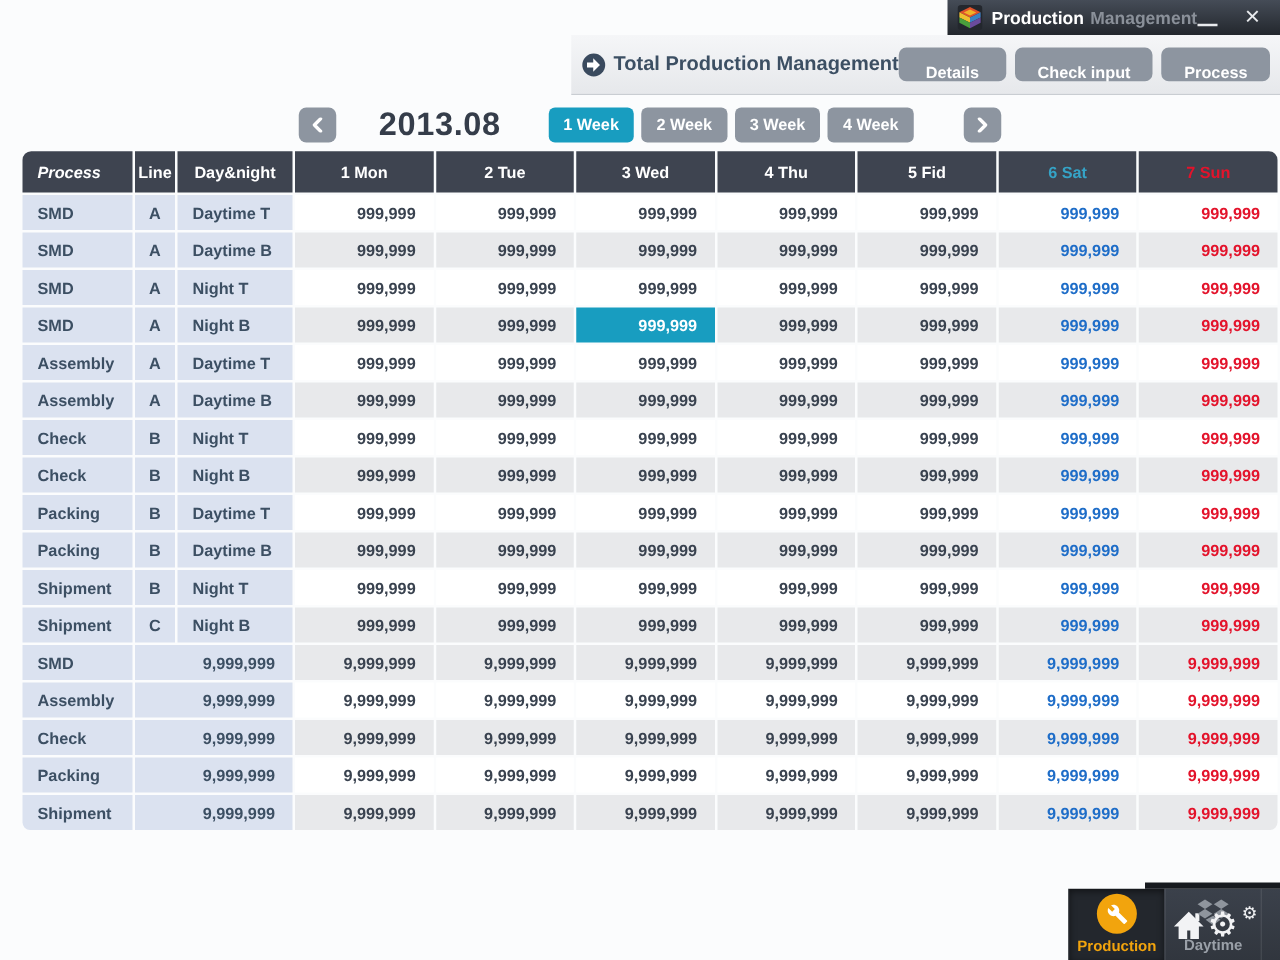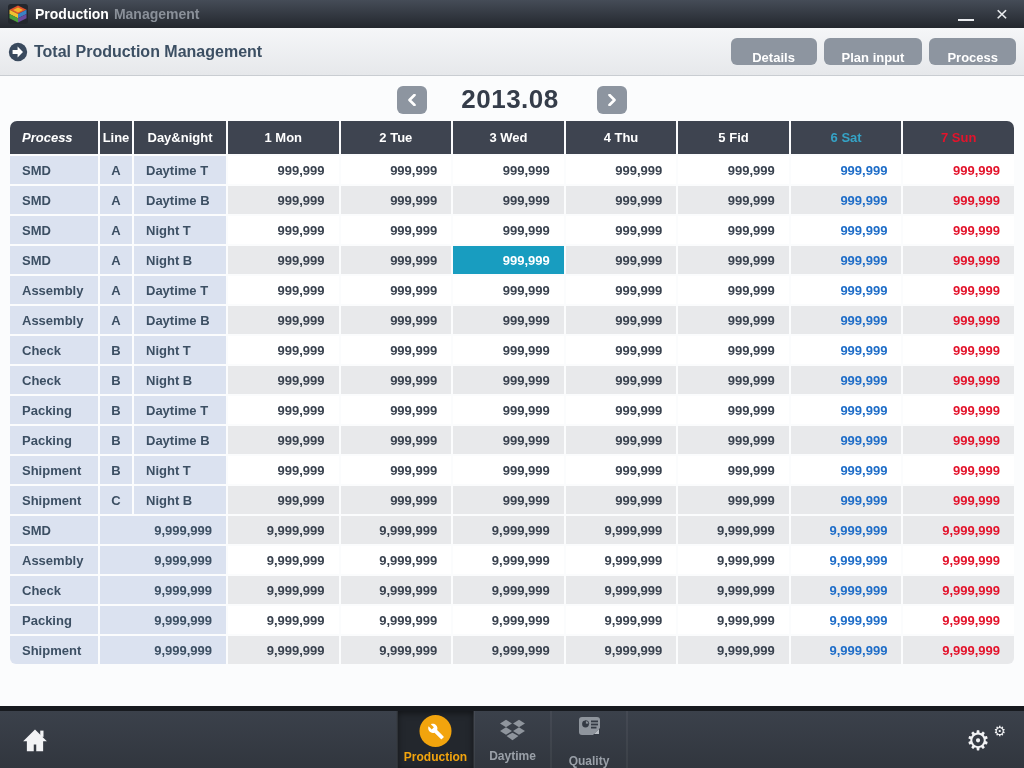--- a/index.html
+++ b/index.html
@@ -1,18 +1,18 @@
 <!DOCTYPE html>
 <html><head>
 <meta charset="utf-8">
 <style>
   * { margin:0; padding:0; box-sizing:border-box; }
   html,body { width:1024px; height:768px; overflow:hidden; }
   body { font-family:"Liberation Sans","DejaVu Sans",sans-serif; background:#fbfcfd; }
-  .window { width:1024px; height:768px; display:flex; flex-direction:column; position:relative; }
+  .window { width:1024px; height:768px; display:flex; flex-direction:column; position:relative;align-items:flex-end; }
 
   
   .titlebar { height:28px; background:linear-gradient(#454c57,#23272d); display:flex; align-items:center; padding:0 8px; flex:0 0 auto; }
   .titlebar .app-logo { width:20px; height:20px; margin-right:7px; }
   .titlebar .t1 { color:#fff; font-weight:bold; font-size:14px; }
   .titlebar .t2 { color:#8a9099; font-weight:bold; font-size:14px; margin-left:5px; }
   .win-controls { margin-left:auto; display:flex; align-items:center; gap:22px; padding-right:8px; }
   .min-btn { width:16px; height:13px; border-bottom:2px solid #e9ebee; cursor:pointer; }
   .close-btn { color:#e9ebee; font-size:21px; line-height:20px; cursor:pointer; font-weight:normal; }
 
@@ -95,34 +95,40 @@
   </div>
 
   <div class="toolbar">
     <svg class="go-icon" viewBox="0 0 24 24">
       <circle cx="12" cy="12" r="11" fill="#3a4a5e"></circle>
       <path d="M11.5 5.5l6.5 6.5-6.5 6.5v-4H5.5v-5h6z" fill="#fff"></path>
     </svg>
     <span class="page-title">Total Production Management</span>
     <span class="toolbar-buttons">
       <button class="gbtn">Details</button>
-      <button class="gbtn">Plan input</button>
+      <button class="gbtn">Check input</button>
       <button class="gbtn">Process</button>
     </span>
   </div>
 
   <div class="content">
 
     <div class="date-nav">
       <button class="nav-arrow">
         <svg viewBox="0 0 12 12">
             <path d="M8.5 1 3.5 6l5 5" stroke="#fff" stroke-width="2.6" fill="none" stroke-linecap="round" stroke-linejoin="round"></path>
           </svg>
       </button>
       <span class="month-label">2013.08</span>
+      <span class="week-group">
+          <button class="wbtn active">1 Week</button>
+          <button class="wbtn">2 Week</button>
+          <button class="wbtn">3 Week</button>
+          <button class="wbtn">4 Week</button>
+        </span>
       <button class="nav-arrow">
         <svg viewBox="0 0 12 12">
             <path d="M3.5 1l5 5-5 5" stroke="#fff" stroke-width="2.6" fill="none" stroke-linecap="round" stroke-linejoin="round"></path>
           </svg>
       </button>
     </div>
 
     <table>
       <colgroup>
         <col style="width:88px">

